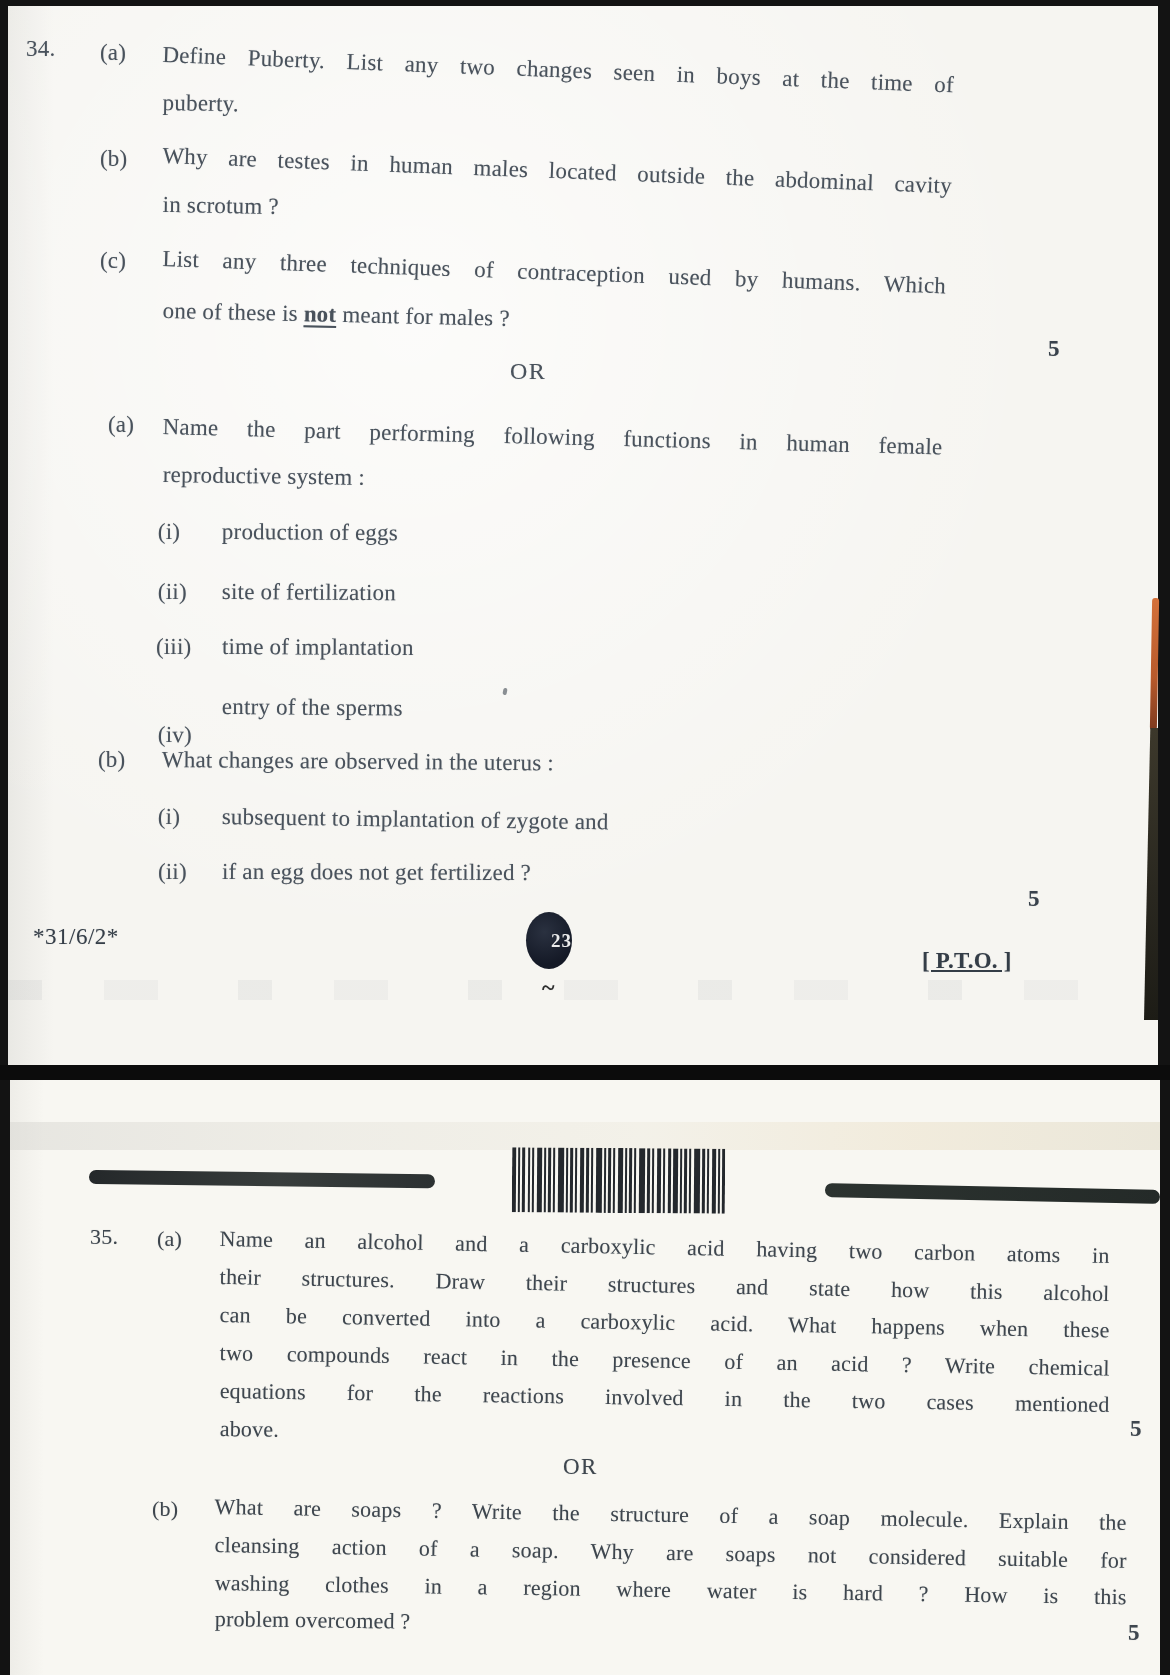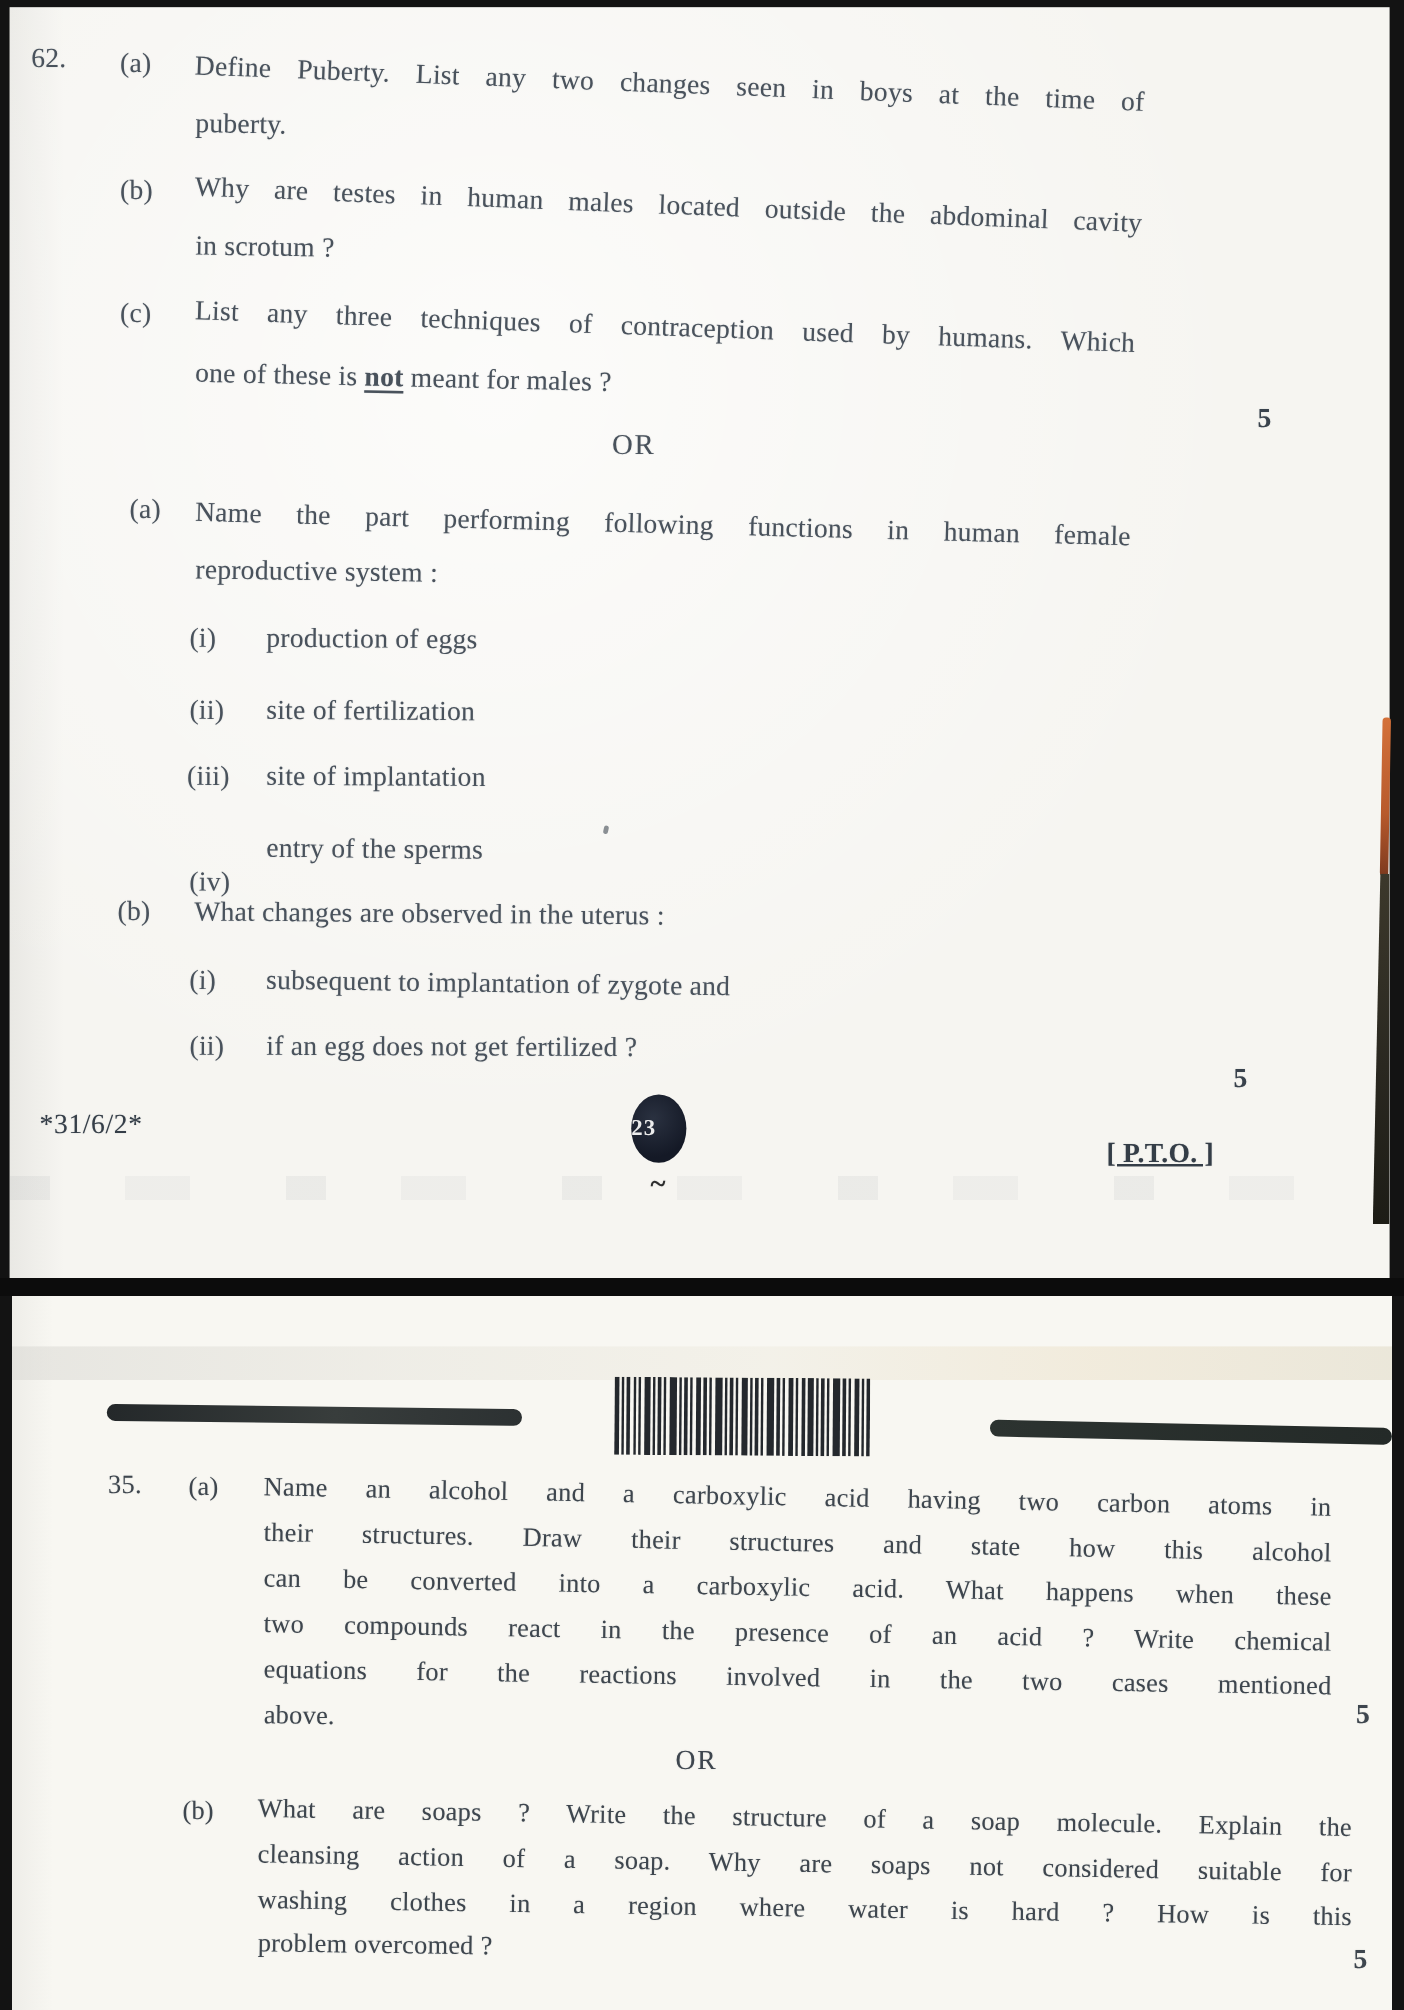--- a/index.html
+++ b/index.html
@@ -41,21 +41,21 @@
   #page2 .ln{color:#3e464e;font-size:22px;line-height:29px;}
   .just{text-align:justify;text-align-last:justify;white-space:normal;}
   .marks{font-weight:700;color:#39424c;}
   .orword{letter-spacing:1.5px;}
   .em{font-weight:700;text-decoration:underline;text-decoration-thickness:2px;text-underline-offset:4px;}
   .badge{
     position:absolute;left:518px;top:906px;width:46px;height:57px;
     border-radius:50%;
     background:radial-gradient(circle at 40% 35%, #2a3140, #141926 70%);
     color:#ececec;font-size:19px;font-weight:700;letter-spacing:1px;
-    display:flex;align-items:center;justify-content:flex-start;
+    display:flex;align-items:center;justify-content:flex-end;
   }
   .rule{
     position:absolute;height:14px;border-radius:7px;
     transform-origin:left center;
   }
   #leftrule{
     left:79px;top:90px;width:346px;
     background:linear-gradient(to right,#24282a,#383d3c 55%,#2c3132);
     transform:rotate(0.7deg);
   }
@@ -90,21 +90,21 @@
     background:linear-gradient(to bottom,#3c382b,#2a2820 55%,#1d1c16);
     clip-path:polygon(45% 0, 100% 0, 100% 100%, 0 100%);
   }
   .speck{position:absolute;width:4px;height:7px;border-radius:2px;background:#8a8f93;}
 </style>
 </head>
 <body>
 
 <div id="page1" class="page">
 
-  <div class="ln" style="left:18px;top:28px;">62.</div>
+  <div class="ln" style="left:18px;top:28px;">34.</div>
   <div class="ln" style="left:92px;top:32px;">(a)</div>
   <div class="ln just" style="left:155px;top:34px;width:792px;transform:rotate(2.2deg);">Define Puberty. List any two changes seen in boys at the time of</div>
   <div class="ln" style="left:155px;top:82px;transform:rotate(1deg);">puberty.</div>
 
   <div class="ln" style="left:92px;top:138px;">(b)</div>
   <div class="ln just" style="left:155px;top:135px;width:790px;transform:rotate(2.2deg);">Why are testes in human males located outside the abdominal cavity</div>
   <div class="ln" style="left:155px;top:184px;transform:rotate(1deg);">in scrotum ?</div>
 
   <div class="ln" style="left:92px;top:240px;">(c)</div>
   <div class="ln just" style="left:155px;top:238px;width:784px;transform:rotate(2.0deg);">List any three techniques of contraception used by humans. Which</div>
@@ -118,21 +118,21 @@
   <div class="ln just" style="left:155px;top:406px;width:780px;transform:rotate(1.5deg);">Name the part performing following functions in human female</div>
   <div class="ln" style="left:155px;top:454px;transform:rotate(0.8deg);">reproductive system :</div>
 
   <div class="ln" style="left:150px;top:511px;transform:rotate(0.4deg);">(i)</div>
   <div class="ln" style="left:214px;top:511px;transform:rotate(0.4deg);">production of eggs</div>
 
   <div class="ln" style="left:150px;top:571px;transform:rotate(0.4deg);">(ii)</div>
   <div class="ln" style="left:214px;top:571px;transform:rotate(0.4deg);">site of fertilization</div>
 
   <div class="ln" style="left:148px;top:626px;transform:rotate(0.3deg);">(iii)</div>
-  <div class="ln" style="left:214px;top:626px;transform:rotate(0.3deg);">site of implantation</div>
+  <div class="ln" style="left:214px;top:626px;transform:rotate(0.3deg);">time of implantation</div>
 
   <div class="ln" style="left:150px;top:714px;transform:rotate(0.5deg);">(iv)</div>
   <div class="ln" style="left:214px;top:686px;transform:rotate(0.5deg);">entry of the sperms</div>
   <div class="speck" style="left:495px;top:682px;transform:rotate(12deg);"></div>
 
   <div class="ln" style="left:90px;top:739px;">(b)</div>
   <div class="ln" style="left:154px;top:739px;transform:rotate(0.5deg);">What changes are observed in the uterus :</div>
 
   <div class="ln" style="left:150px;top:796px;transform:rotate(0.8deg);">(i)</div>
   <div class="ln" style="left:214px;top:796px;transform:rotate(0.8deg);">subsequent to implantation of zygote and</div>

